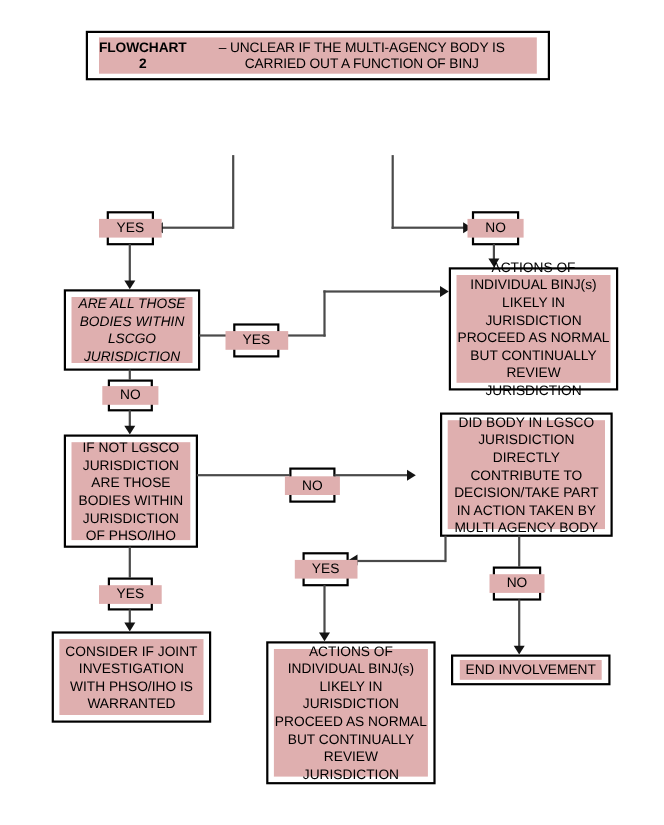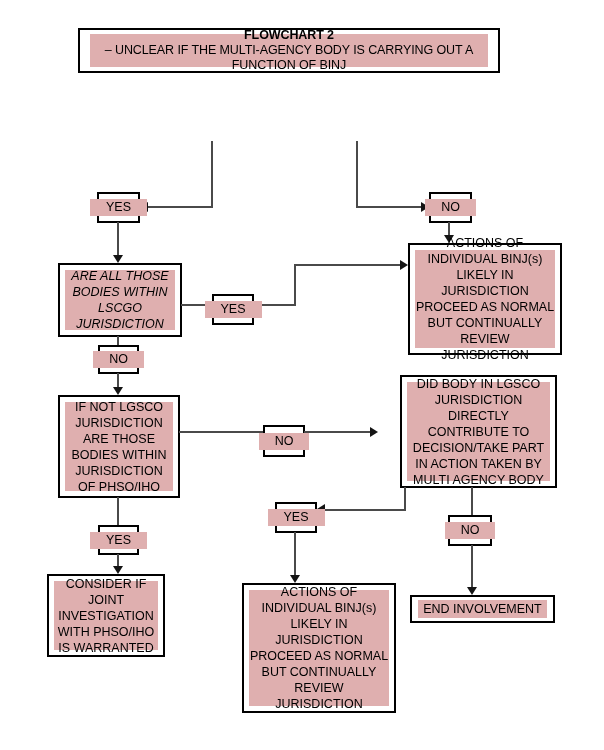--- a/index.html
+++ b/index.html
@@ -10,21 +10,21 @@
   }
   .node{
     position:absolute;background:#fff;border:2px solid var(--border);
     box-sizing:border-box;
   }
   .node .fill{
     position:absolute;inset:5px;background:var(--pink);
     display:flex;align-items:center;justify-content:center;
     text-align:center;font-size:12.5px;line-height:16px;
   }
-  .node.title-box .fill{inset:4px 10px;letter-spacing:-0.1px;line-height:15px;flex-direction:column;}
+  .node.title-box .fill{inset:4px 10px;letter-spacing:-0.1px;line-height:15px;}
   .node.slim .fill{inset:3px 6px;line-height:15px;}
   .labelbox{
     position:absolute;background:#fff;border:2px solid var(--border);
     box-sizing:border-box;display:flex;align-items:center;justify-content:center;
     font-size:12.5px;
   }
   .labelbox .hl{background:var(--pink);padding:1px 16px;line-height:15px;}
   .seg{position:absolute;background:var(--line);}
   .seg.h{height:2px;}
   .seg.v{width:2px;}
@@ -35,21 +35,21 @@
   b{font-weight:bold;}
 </style>
 </head>
 <body>
 
 <div class="canvas" style="--pink: #dfafaf; --border: #000000; --line: #4a4a4a; --arrow: #141414;">
 
   <div class="node title-box" style="left:78px;top:28px;width:422px;height:45px;">
     <div class="fill">
         <b>FLOWCHART 2</b>
-        <span> – UNCLEAR IF THE MULTI-AGENCY BODY IS CARRYING OUT A FUNCTION OF BINJ</span>
+        <span> – UNCLEAR IF THE MULTI-AGENCY BODY IS CARRIED OUT A FUNCTION OF BINJ</span>
       </div>
   </div>
 
 
   <div class="seg v" style="left:211px;top:141px;height:67px;"></div>
   <div class="seg h" style="left:147px;top:206px;width:65px;"></div>
   <div class="ar ar-left" style="left:140px;top:202px;"></div>
   <div class="seg v" style="left:356px;top:141px;height:67px;"></div>
   <div class="seg h" style="left:356px;top:206px;width:66px;"></div>
   <div class="ar ar-right" style="left:421px;top:202px;"></div>
@@ -124,21 +124,21 @@
   <div class="seg v" style="left:471px;top:487px;height:29px;"></div>
   <div class="labelbox" style="left:448px;top:515px;width:44px;height:31px;">
     <span class="hl">NO</span>
   </div>
   <div class="seg v" style="left:471px;top:545px;height:43px;"></div>
   <div class="ar ar-down" style="left:467px;top:587px;"></div>
 
   <div class="seg v" style="left:294px;top:532px;height:44px;"></div>
   <div class="ar ar-down" style="left:290px;top:575px;"></div>
 
-  <div class="node" style="left:47px;top:574px;width:118px;height:83px;">
+  <div class="node" style="left:47px;top:574px;width:145px;height:83px;">
     <div class="fill">CONSIDER IF JOINT INVESTIGATION WITH PHSO/IHO IS WARRANTED</div>
   </div>
 
   <div class="node" style="left:242px;top:583px;width:154px;height:130px;">
     <div class="fill">ACTIONS OF INDIVIDUAL BINJ(s) LIKELY IN JURISDICTION PROCEED AS NORMAL BUT CONTINUALLY REVIEW JURISDICTION</div>
   </div>
 
   <div class="node slim" style="left:410px;top:595px;width:145px;height:28px;">
     <div class="fill">END INVOLVEMENT</div>
   </div>

